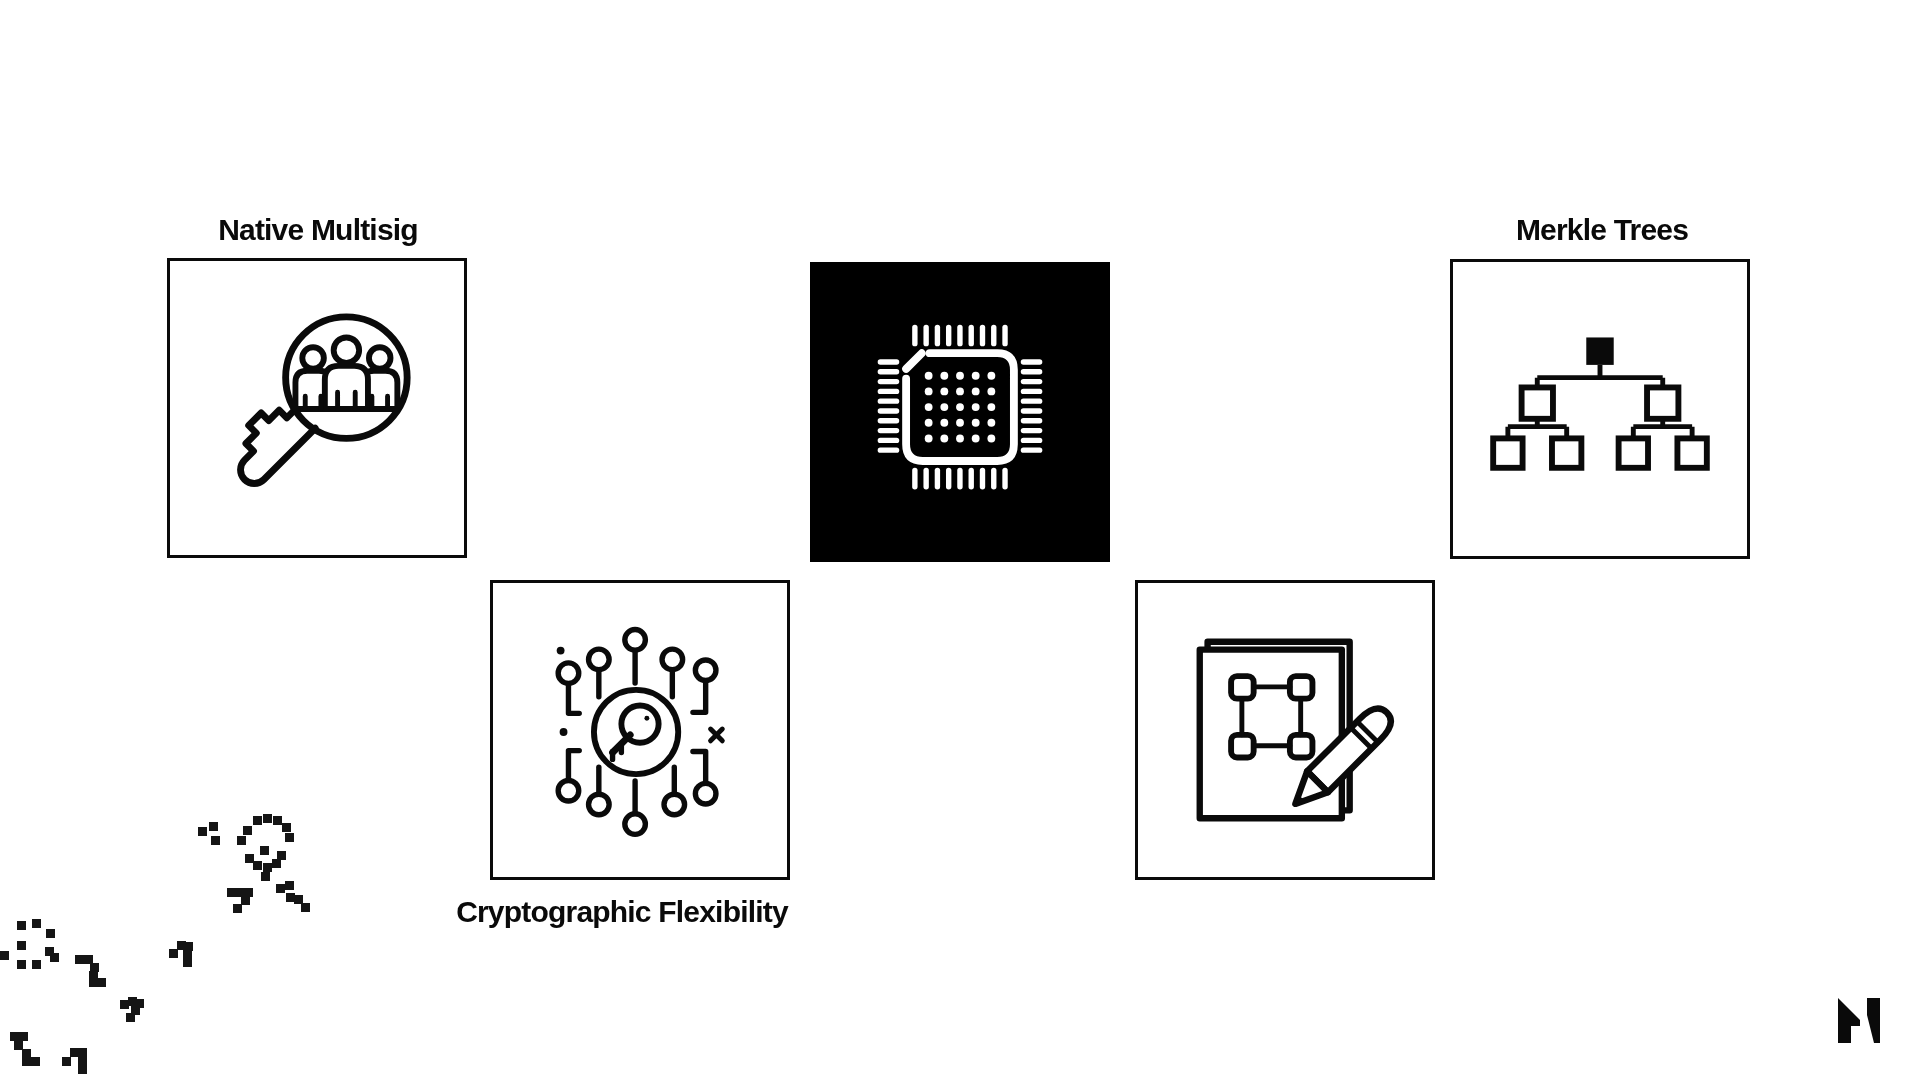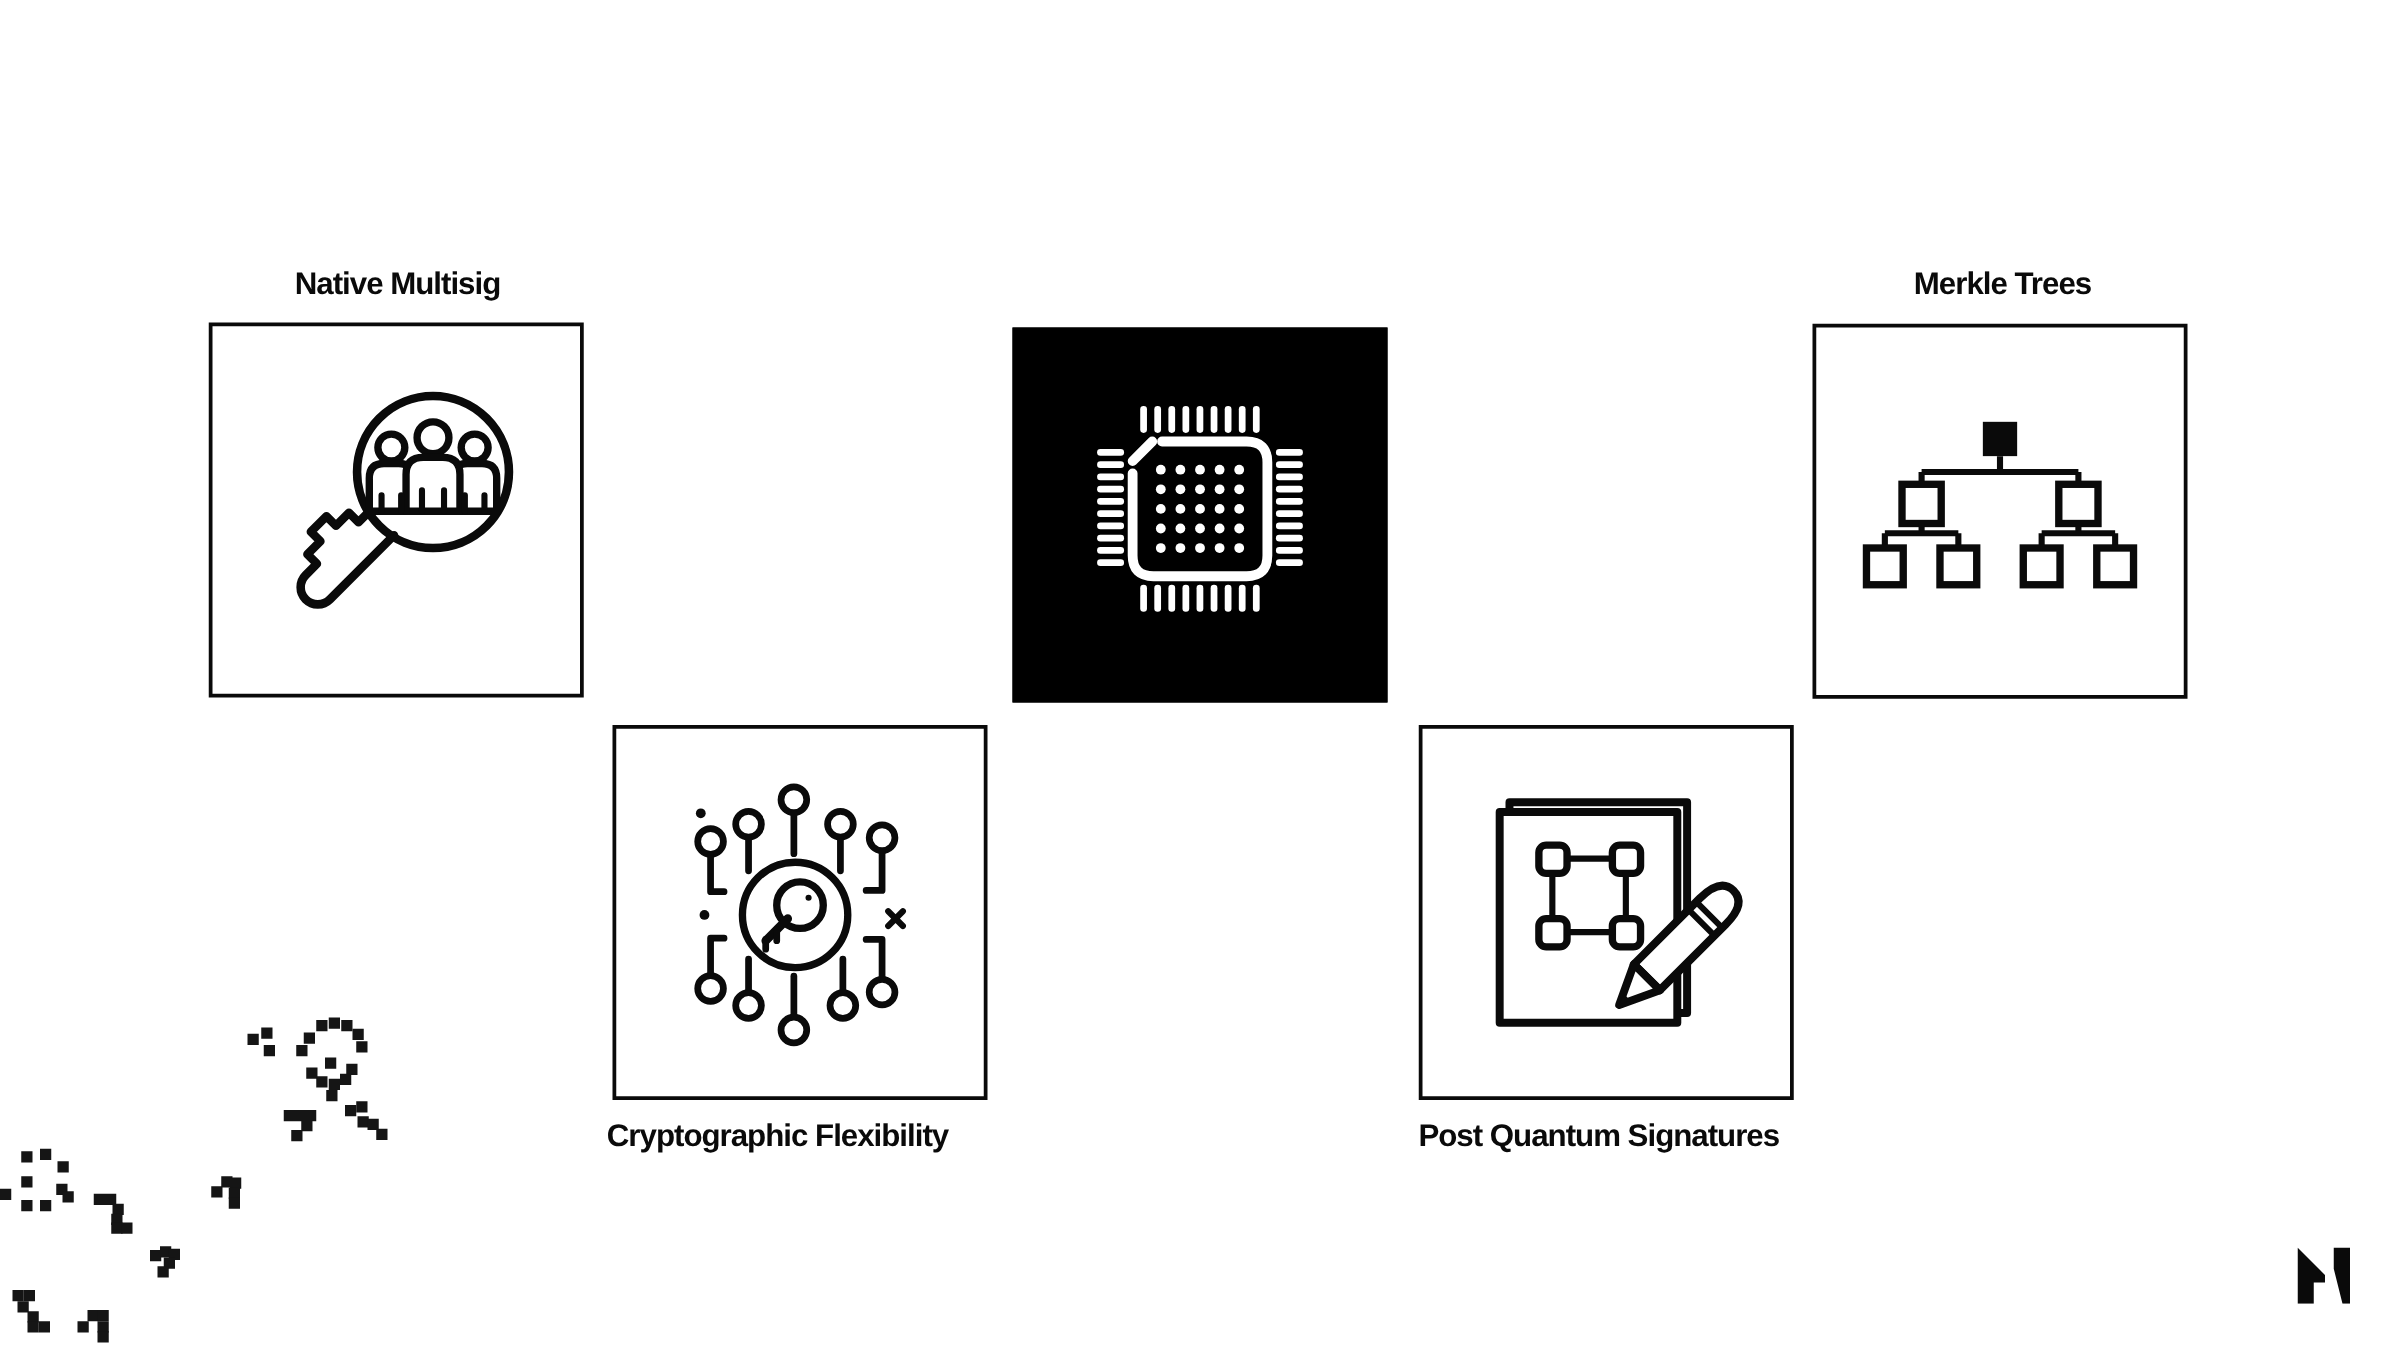--- a/index.html
+++ b/index.html
@@ -16,21 +16,21 @@
     box-sizing:border-box;display:flex;align-items:center;justify-content:center;
   }
   .tile.dark{background:#000000;border-color:#000000;}
   #tile-native{left:167px;top:258px;}
   #tile-risc{left:810px;top:262px;}
   #tile-merkle{left:1450px;top:259px;}
   #tile-crypto{left:490px;top:580px;}
   #tile-postq{left:1135px;top:580px;}
   .label{
     position:absolute;width:500px;text-align:center;
-    font-weight:bold;font-size:25px;letter-spacing:-0.8px;color:#0a0a0a;white-space:nowrap;
+    font-weight:bold;font-size:30px;letter-spacing:-0.8px;color:#0a0a0a;white-space:nowrap;
   }
   #label-native{left:68px;top:213px;}
   #label-merkle{left:1352px;top:213px;}
   #label-risc{left:710px;top:577px;font-size:31px;letter-spacing:-0.5px;}
   #label-crypto{left:372px;top:895px;}
   #label-postq{left:1029px;top:895px;}
   .suffix-mark{font-size:14px;color:#c9c9c9;font-weight:normal;margin-left:2px;}
   #pixels{position:absolute;left:0;top:0;width:1920px;height:1080px;pointer-events:none;}
   .px{position:absolute;background:#151515;}
   #logo{position:absolute;left:1838px;top:998px;}
@@ -206,21 +206,20 @@
         </g>
         <g transform="translate(244 142) rotate(45)">
           <path d="M-15 86 V10 Q-15 -14 0 -14 Q15 -14 15 10 V86 Z" fill="#ffffff"></path>
           <path d="M-15 14 H15 M-15 23 H15" stroke-width="5"></path>
           <path d="M-15 86 L0 118 L15 86 Z" fill="#ffffff"></path>
           <path d="M-4 109 L0 118 L4 109 Z" fill="#0a0a0a" stroke="none" stroke-width="1"></path>
         </g>
       </g>
     </svg>
   </div>
-  <div class="label" id="label-postq">Post Quantum Signatures</div>
 
   <div id="pixels">
       <div class="px" style="left: 198px; top: 827px; width: 9px; height: 9px;"></div>
       <div class="px" style="left: 209px; top: 822px; width: 9px; height: 9px;"></div>
       <div class="px" style="left: 211px; top: 836px; width: 9px; height: 9px;"></div>
       <div class="px" style="left: 253px; top: 816px; width: 9px; height: 9px;"></div>
       <div class="px" style="left: 263px; top: 814px; width: 9px; height: 9px;"></div>
       <div class="px" style="left: 273px; top: 816px; width: 9px; height: 9px;"></div>
       <div class="px" style="left: 243px; top: 826px; width: 9px; height: 9px;"></div>
       <div class="px" style="left: 282px; top: 823px; width: 9px; height: 9px;"></div>

